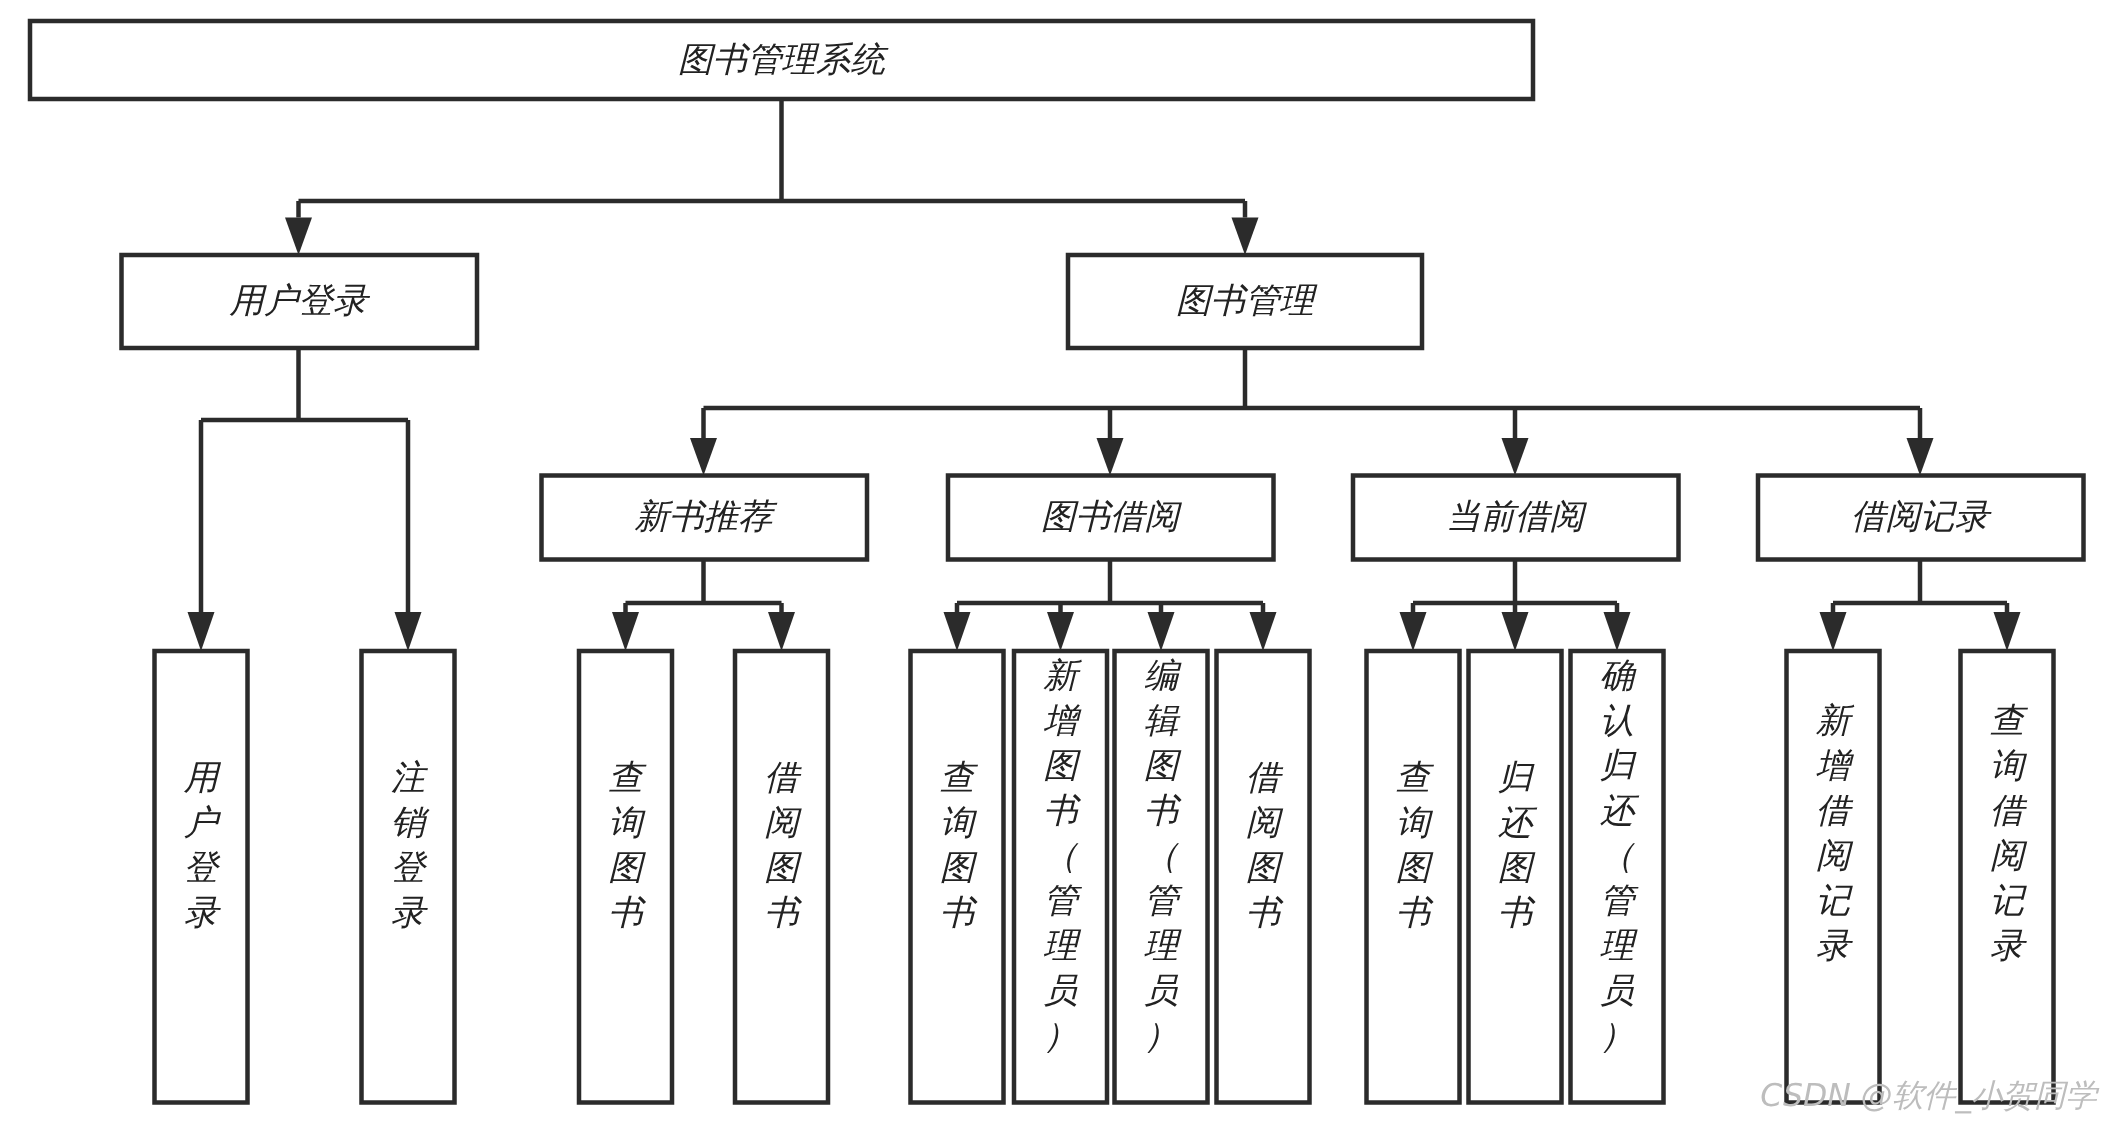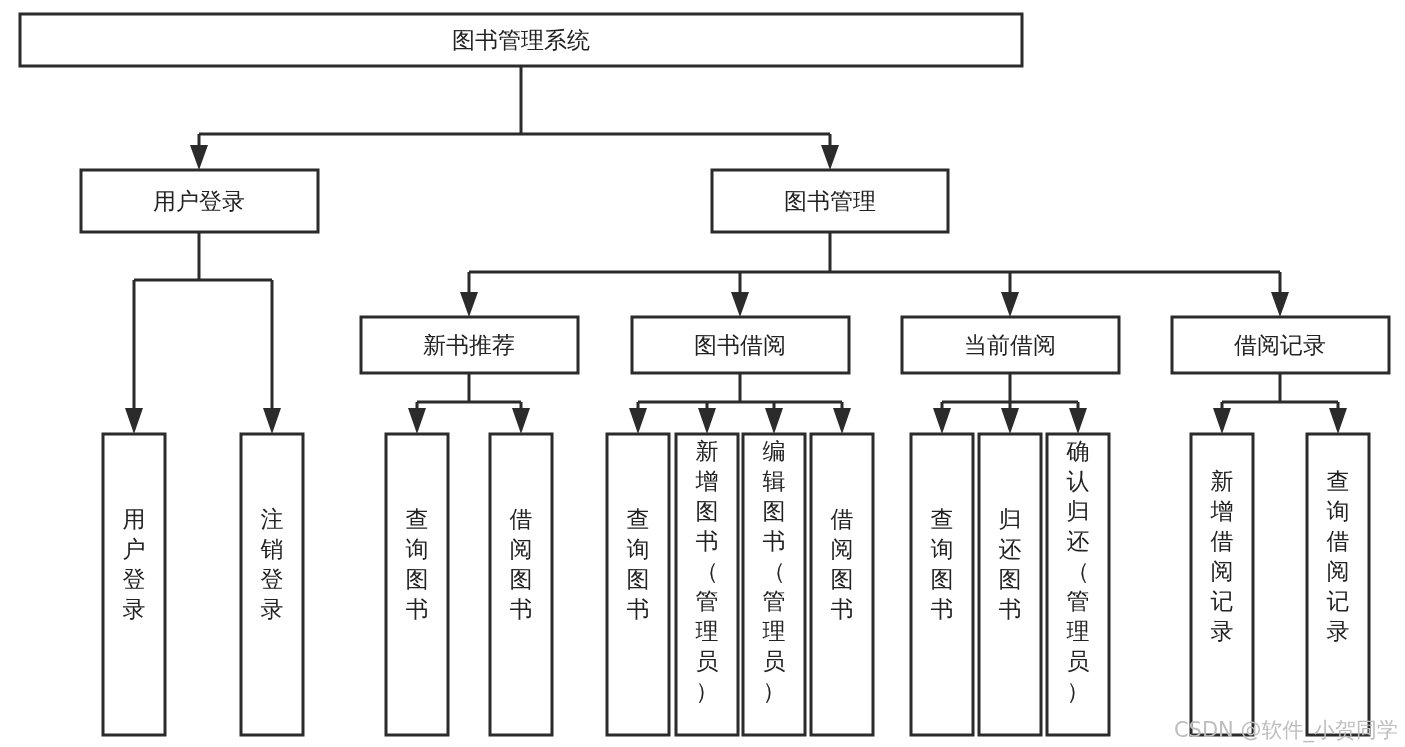--- a/index.html
+++ b/index.html
@@ -13,20 +13,21 @@
     font-family: "DejaVu Sans", "Liberation Sans", sans-serif;
     overflow: hidden;
     position: relative;
   }
   #diagram-root {
     position: absolute;
     left: 0;
     top: 0;
     width: 1405px;
     height: 747px;
+    font-style: italic;
   }
   svg.diagram-canvas {
     display: block;
     width: 1405px;
     height: 747px;
   }
   .node-box {
     fill: #ffffff;
     stroke: #2b2b2b;
     stroke-width: 3;

